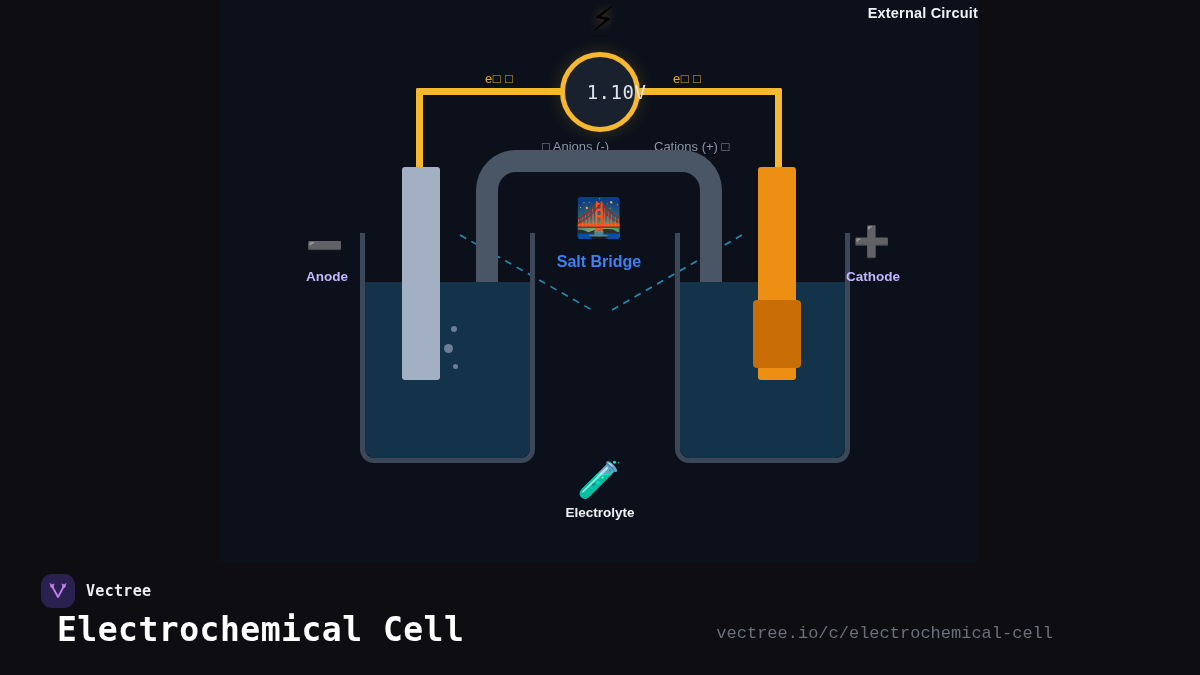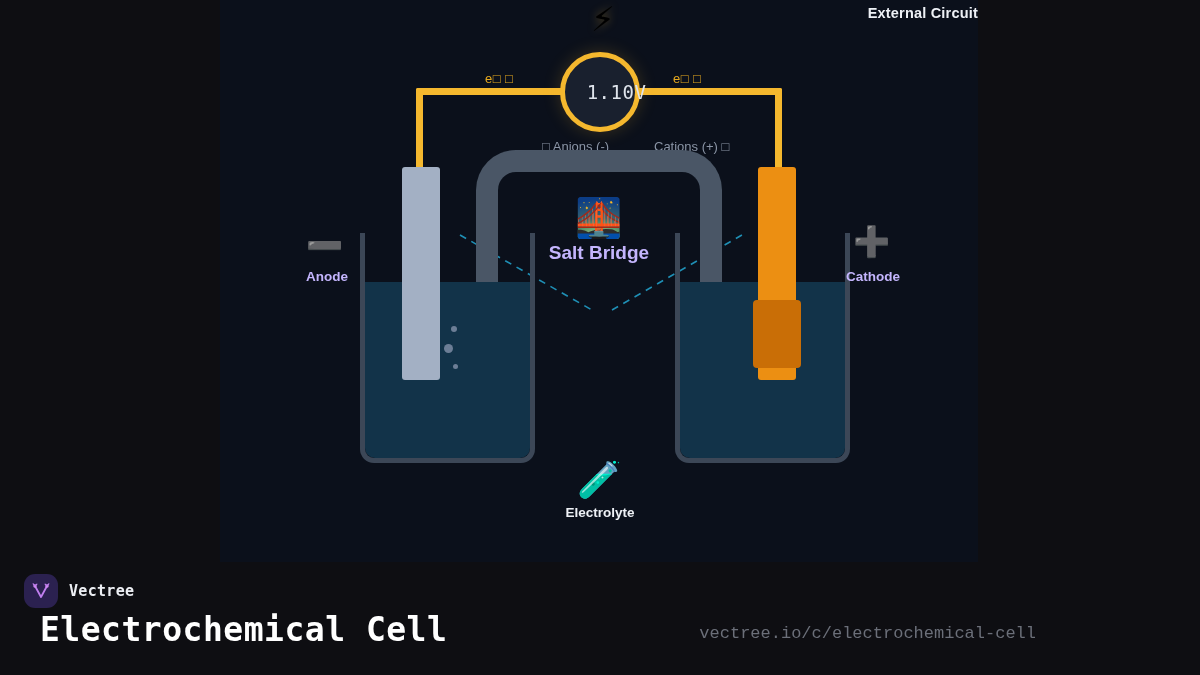--- a/index.html
+++ b/index.html
@@ -79,22 +79,22 @@
   .tube-tip { background: #8d99ab; border-radius: 2px; width: 28px; height: 9px; }
   #tube-tip-left  { left: 252px; top: 317px; }
   #tube-tip-right { left: 478px; top: 317px; }
 
   #salt-bridge-icon {
     left: 355px; top: 196px; width: 48px; height: 44px;
     font-size: 38px; line-height: 44px; text-align: center;
     font-family: "DejaVu Sans", sans-serif;
   }
   #salt-bridge-label {
-    left: 299px; top: 242px; width: 160px; text-align: center;
-    color: #c4b5fd; font-size: 19px; font-weight: bold;
+    left: 299px; top: 253px; width: 160px; text-align: center;
+    color: #3b82f6; font-size: 16px; font-weight: bold;
   }
 
   
   .beaker {
     border: 5px solid #3c4757;
     border-top: none;
     border-bottom-left-radius: 14px; border-bottom-right-radius: 14px;
     background: transparent;
   }
   #beaker-left  { left: 140px; top: 233px; width: 175px; height: 230px; }
@@ -145,21 +145,21 @@
     font-size: 36px; line-height: 46px; text-align: center;
     font-family: "DejaVu Sans", sans-serif;
   }
   #electrolyte-label {
     left: 300px; top: 505px; width: 160px; text-align: center;
     color: #eef1f6; font-size: 13.5px; font-weight: bold;
   }
   #callout-svg { left: 0; top: 0; width: 758px; height: 562px; pointer-events: none; }
 
   
-  #footer { position: absolute; left: 0; bottom: 0; width: 1060px; height: 113px; background: #0e0e12; }
+  #footer { position: absolute; left: 17px; bottom: 0; width: 1060px; height: 113px; background: #0e0e12; }
   #brand-row { position: absolute; left: 24px; top: 12px; display: flex; align-items: center; gap: 11px; }
   #brand-logo {
     width: 34px; height: 34px; border-radius: 11px;
     background: #2b2150; display: flex; align-items: center; justify-content: center;
   }
   #brand-name {
     color: #eceef3; font-size: 15px; font-weight: bold;
     font-family: "DejaVu Sans Mono", monospace; letter-spacing: .3px;
   }
   #page-title {

